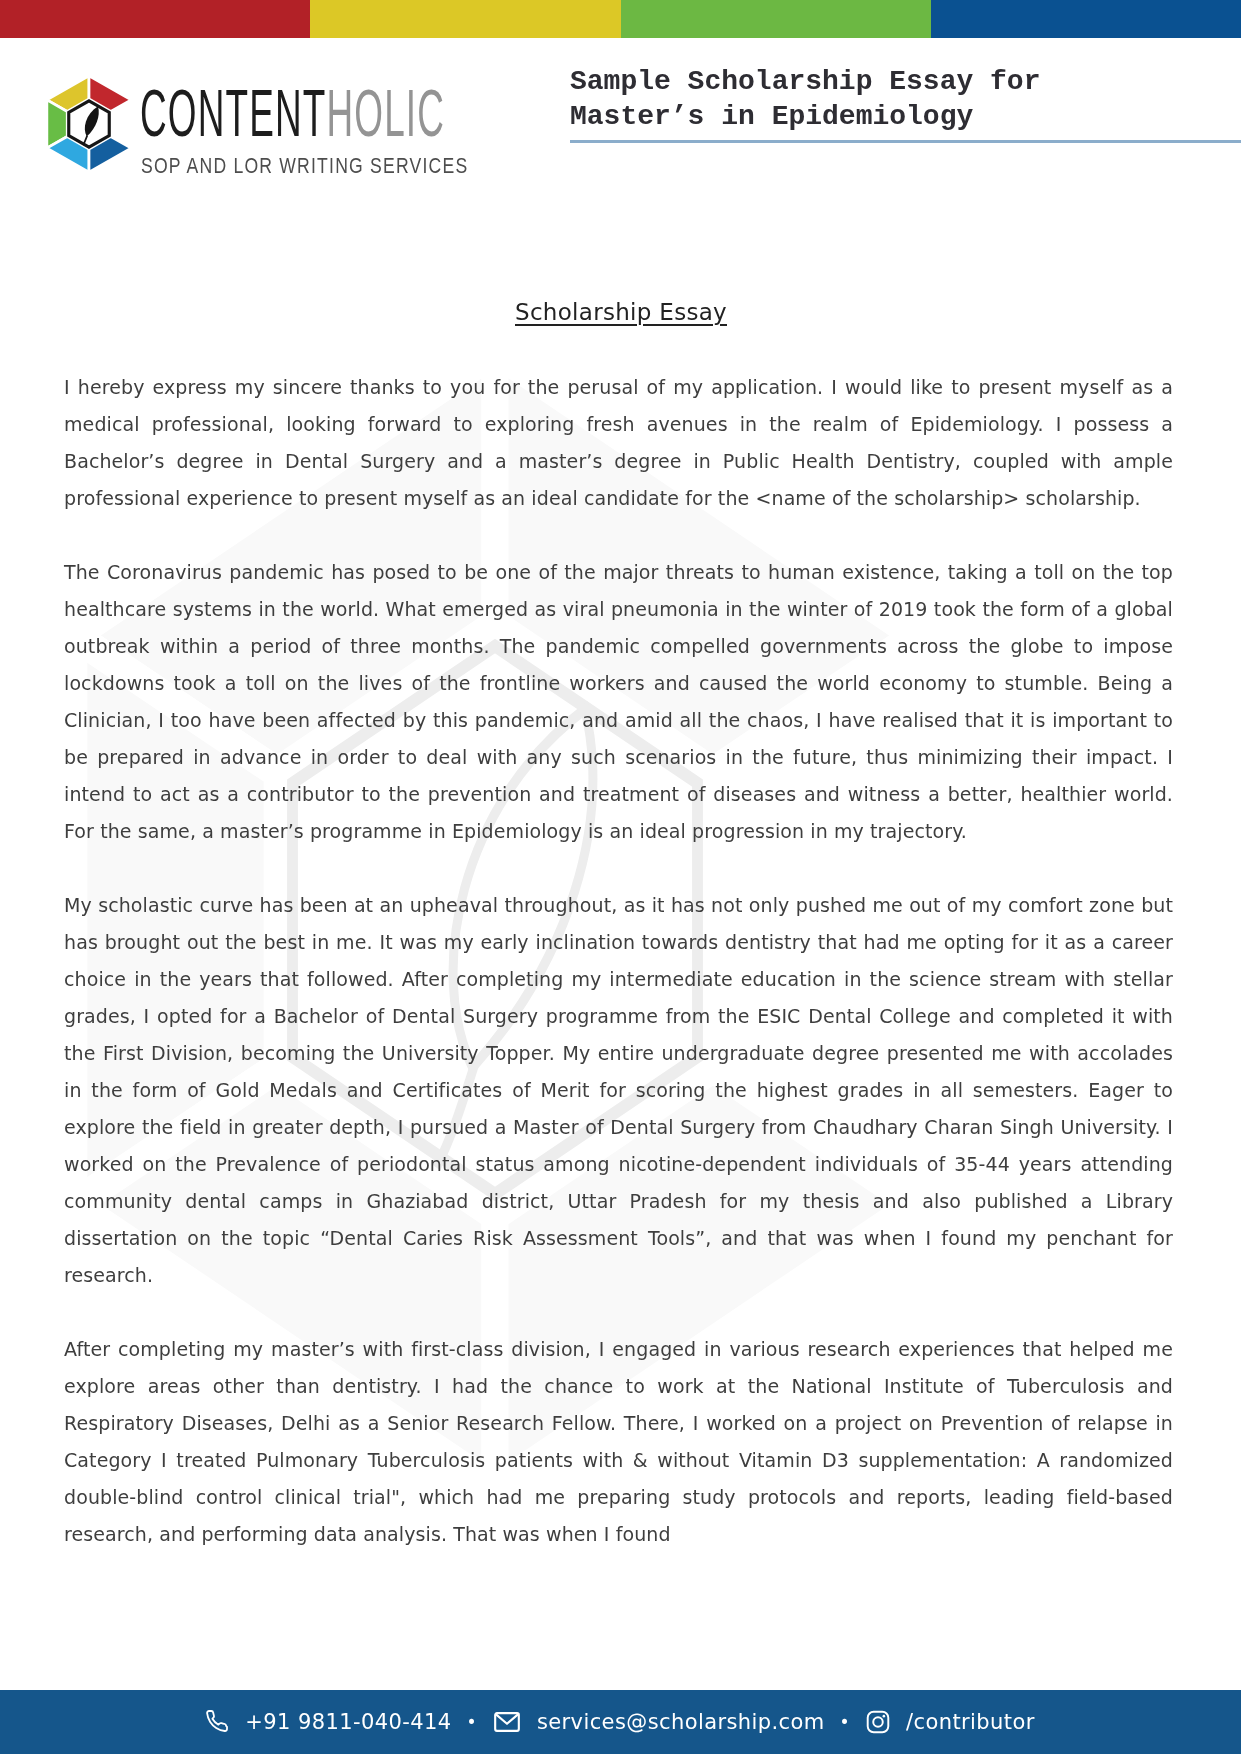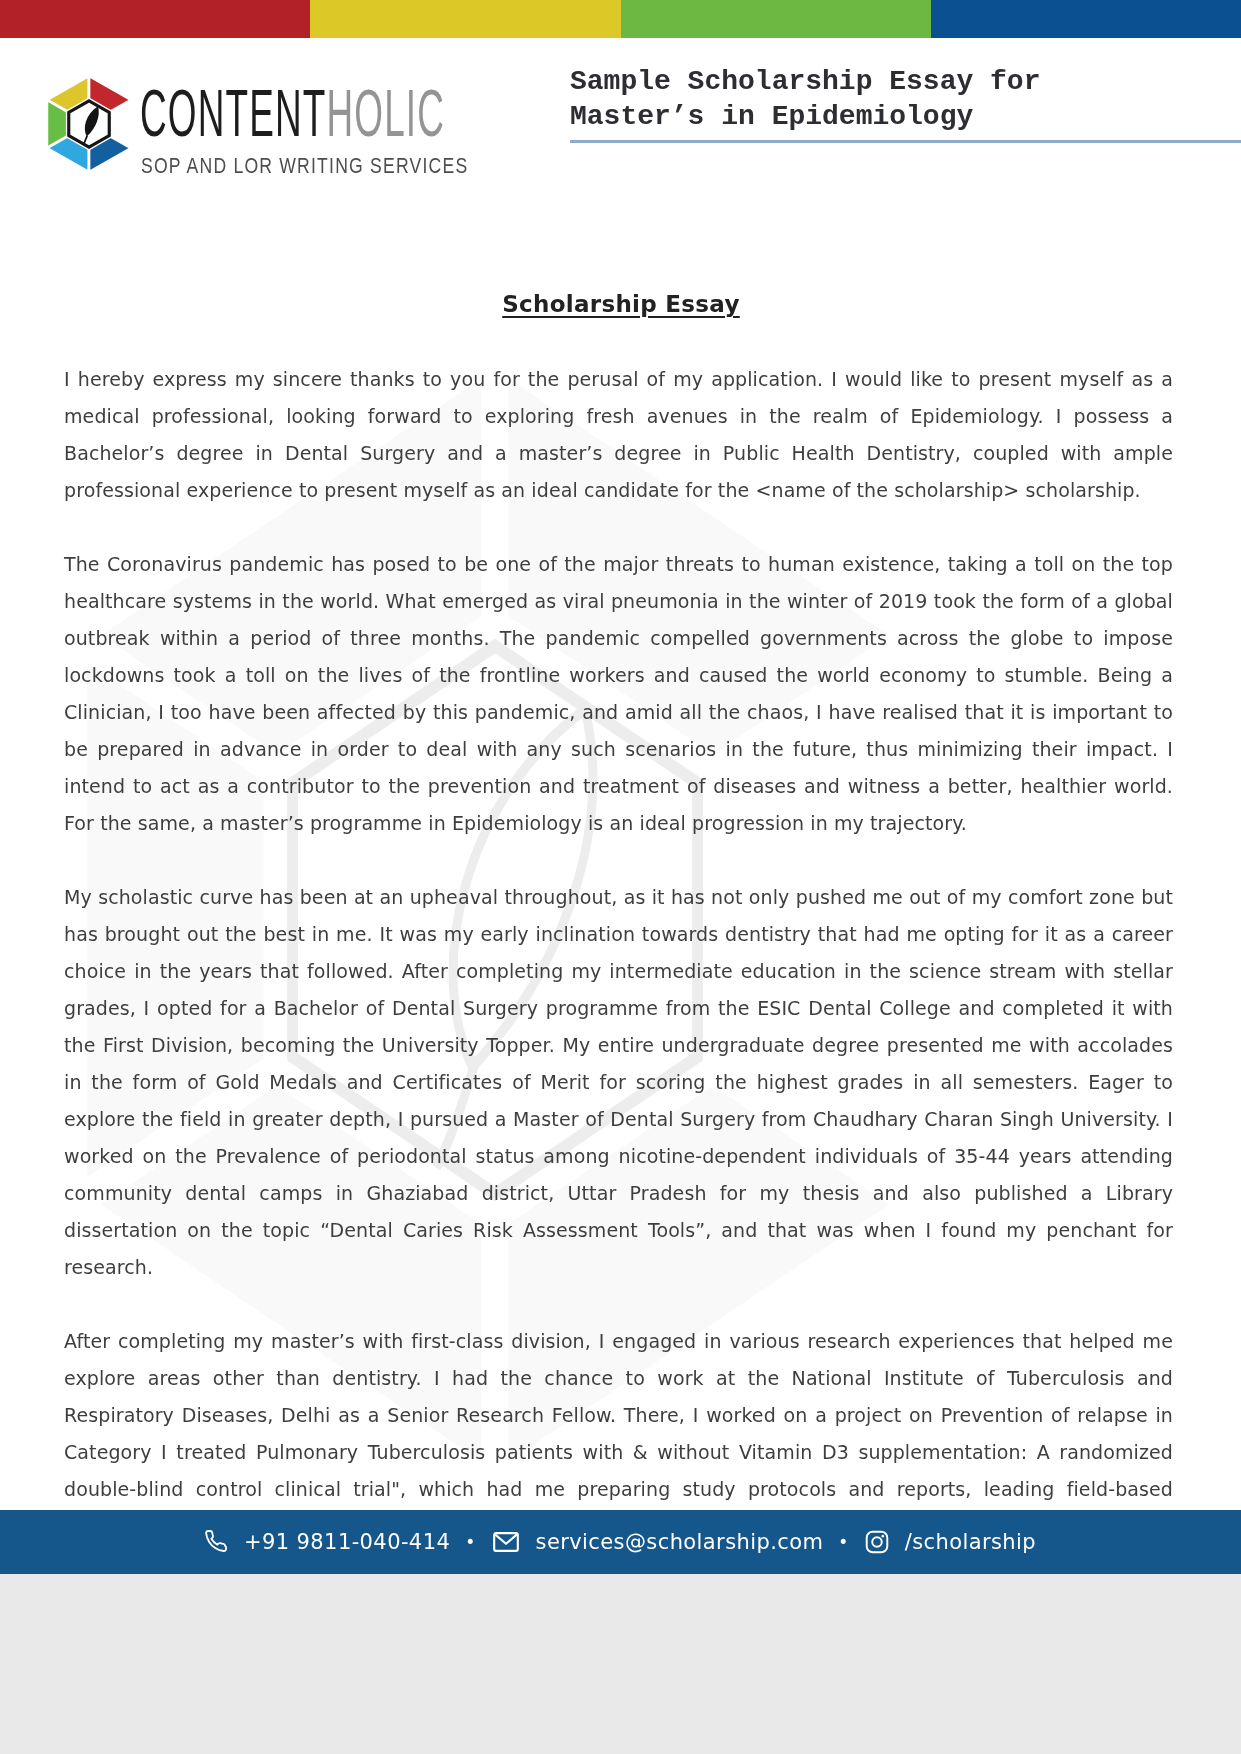--- a/index.html
+++ b/index.html
@@ -1,18 +1,18 @@
 <!DOCTYPE html>
 <html><head>
 <meta charset="utf-8">
 <style>
   html,body{margin:0;padding:0;background:#e9e9e9;}
   .page{
     position:relative;
-    width:1241px;height:1574px;
+    width:1241px;height:1754px;
     margin:0 auto;
     background:#ffffff;
     overflow:hidden;
     font-family:"DejaVu Sans", sans-serif;
   }
   
   .top-bar{position:absolute;top:0;left:0;width:100%;height:38px;display:flex;}
   .top-bar .seg{flex:1 1 0;height:100%;}
   
   .logo-icon{position:absolute;left:44px;top:74px;width:90px;height:100px;}
@@ -37,23 +37,23 @@
     font-size:28px;font-weight:bold;color:#2e2d33;line-height:35px;font-family:Liberation Mono, monospace;
   }
   .header-rule{
     position:absolute;left:570px;right:0;top:140px;height:3px;
   }
   
   .watermark{position:absolute;left:45px;top:330px;width:900px;height:1180px;z-index:0;}
   
   .doc{position:absolute;left:64px;top:283px;width:1114px;z-index:1;}
   .doc-heading{
-    text-align:center;font-size:23px;font-weight:bold;color:#222222;
+    text-align:center;font-size:23px;font-weight:normal;color:#222222;
     text-decoration:underline;text-decoration-thickness:2px;text-underline-offset:4px;
-    margin:8px 0 44px 0;letter-spacing:0.3px;
+    margin:16px 0 44px 0;letter-spacing:0.3px;
   }
   .doc p{
     margin:0 5px 37px 0;
     font-size:19px;line-height:37px;color:#3e3e3e;
     text-align:justify;letter-spacing:0.1px;
   }
   
   .footer{
     position:absolute;left:0;bottom:0;width:100%;height:64px;
     display:flex;align-items:center;justify-content:center;gap:15px;
@@ -128,16 +128,16 @@
     </span>
     <span class="item">services@scholarship.com</span>
     <span class="dot">•</span>
     <span class="icon">
       <svg width="26" height="26" viewBox="0 0 24 24" fill="none" stroke="#ffffff" stroke-width="1.8" stroke-linecap="round" stroke-linejoin="round">
         <rect x="2.5" y="2.5" width="19" height="19" rx="5.5"></rect>
         <circle cx="12" cy="12" r="4.4"></circle>
         <circle cx="17.4" cy="6.6" r="1.2" fill="#ffffff" stroke="none"></circle>
       </svg>
     </span>
-    <span class="item">/scholarship</span>
+    <span class="item">/contributor</span>
   </div>
 
 </div>
 
 </body></html>

